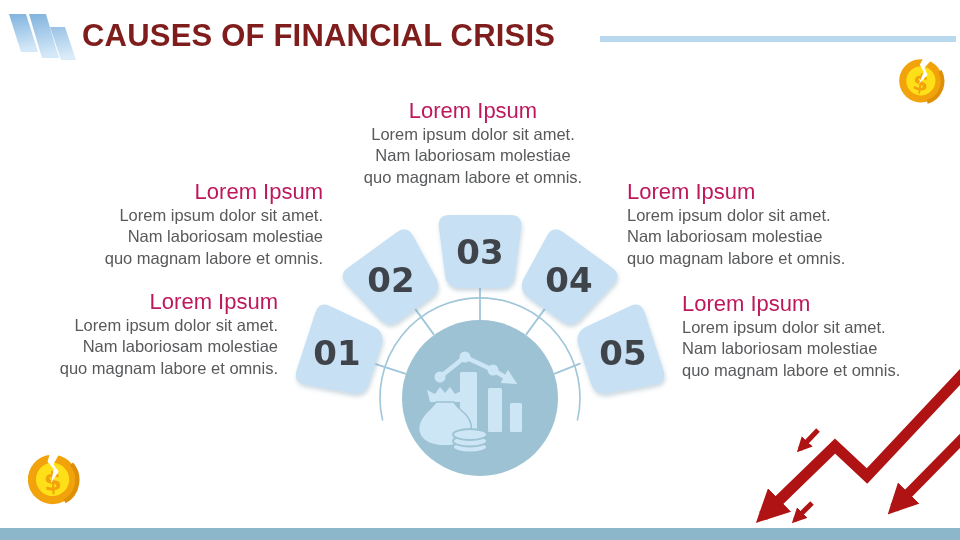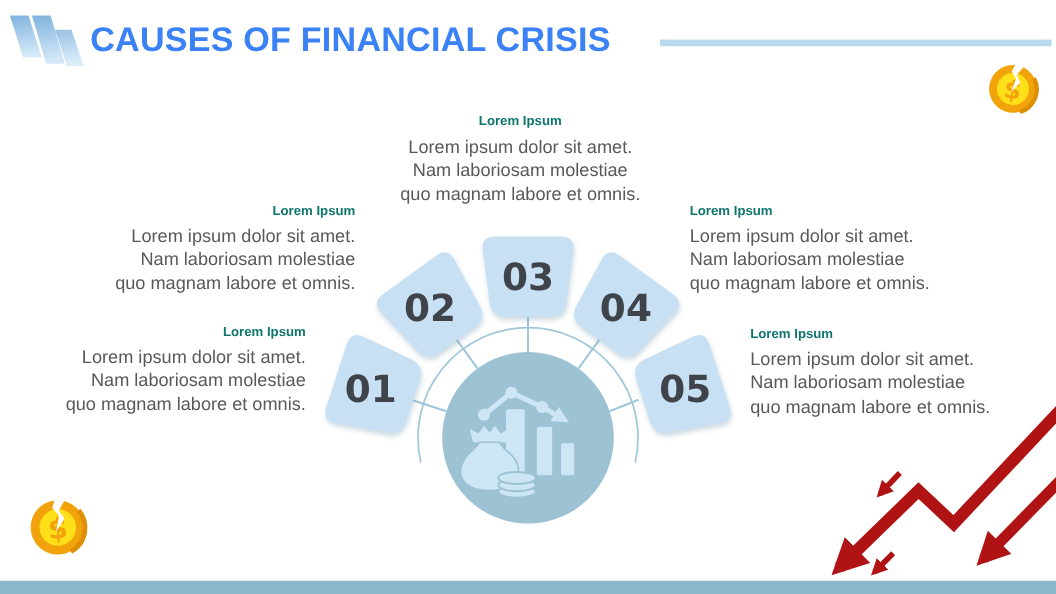--- a/index.html
+++ b/index.html
@@ -6,37 +6,37 @@
   body{
     width:960px;height:540px;position:relative;overflow:hidden;
     background:#ffffff;
     font-family:"Liberation Sans",sans-serif;
   }
   .abs{position:absolute;}
 
   
   .slide-title{
     left:82px;top:18px;
-    font-size:31px;font-weight:bold;color:#3b82f6;
+    font-size:31px;font-weight:bold;color:#7f1d1d;
     letter-spacing:0.2px;white-space:nowrap;
   }
   .top-accent-line{
     left:600px;top:36px;width:356px;height:6px;background:#b9d9ee;
   }
   .footer-bar{
     left:0;top:528px;width:960px;height:12px;background:#8cb6ca;
   }
 
   
   .tblock{
     position:absolute;
     color:#58595b;font-size:16.5px;line-height:21.5px;
   }
   .tblock .theading{
-    font-weight:bold;color:#0f766e;font-size:12px;margin:0 0 2px 0;
+    font-weight:normal;color:#be185d;font-size:22px;margin:0 0 2px 0;
   }
   .t-center{text-align:center;}
   .t-right{text-align:right;}
   .t-left{text-align:left;}
 
   .blk-03{left:323px;top:100px;width:300px;}
   .blk-02{right:637px;top:181px;width:290px;}
   .blk-01{right:682px;top:291px;width:290px;}
   .blk-04{left:627px;top:181px;width:290px;}
   .blk-05{left:682px;top:293px;width:290px;}

